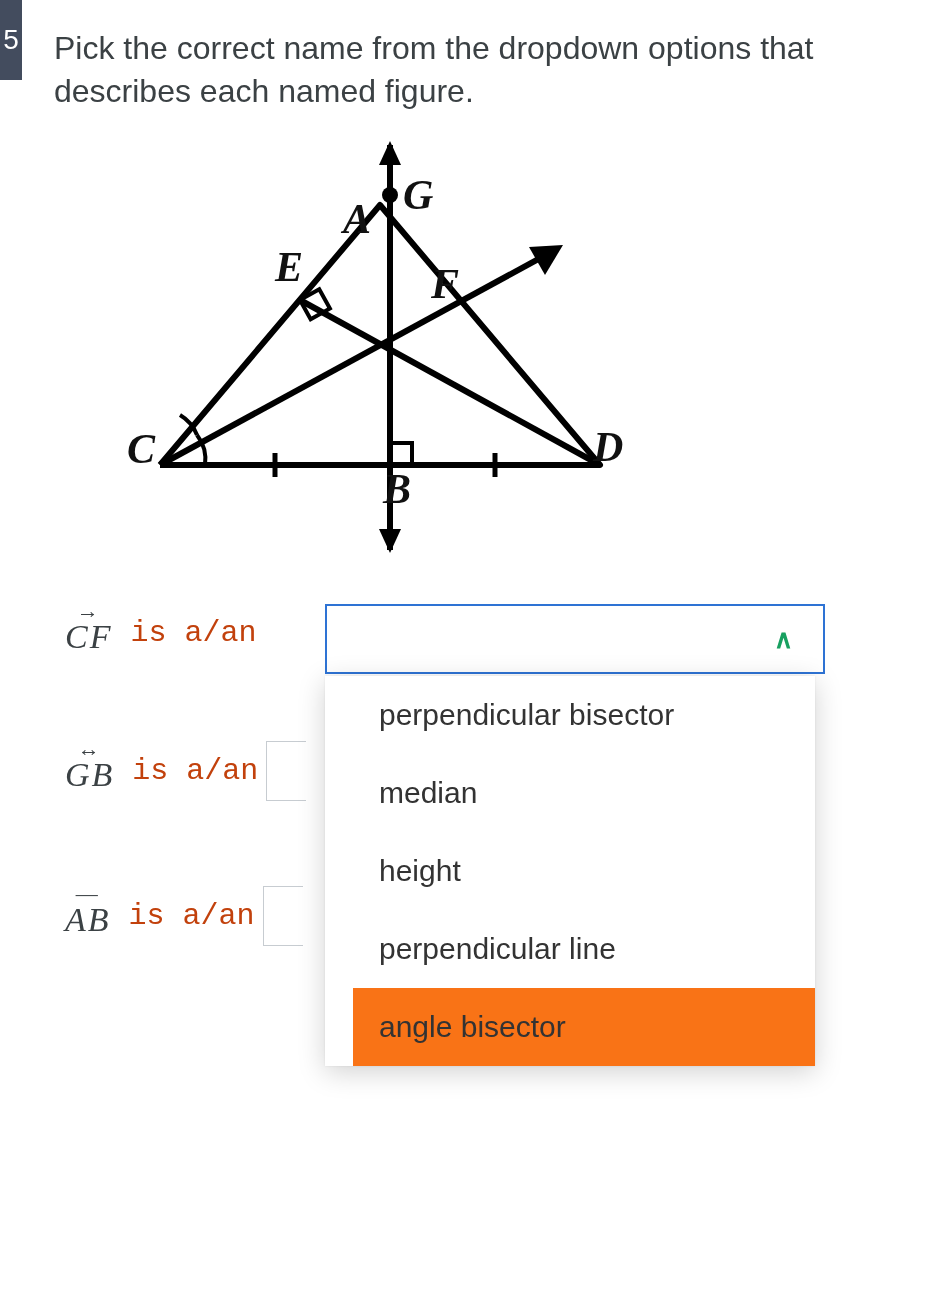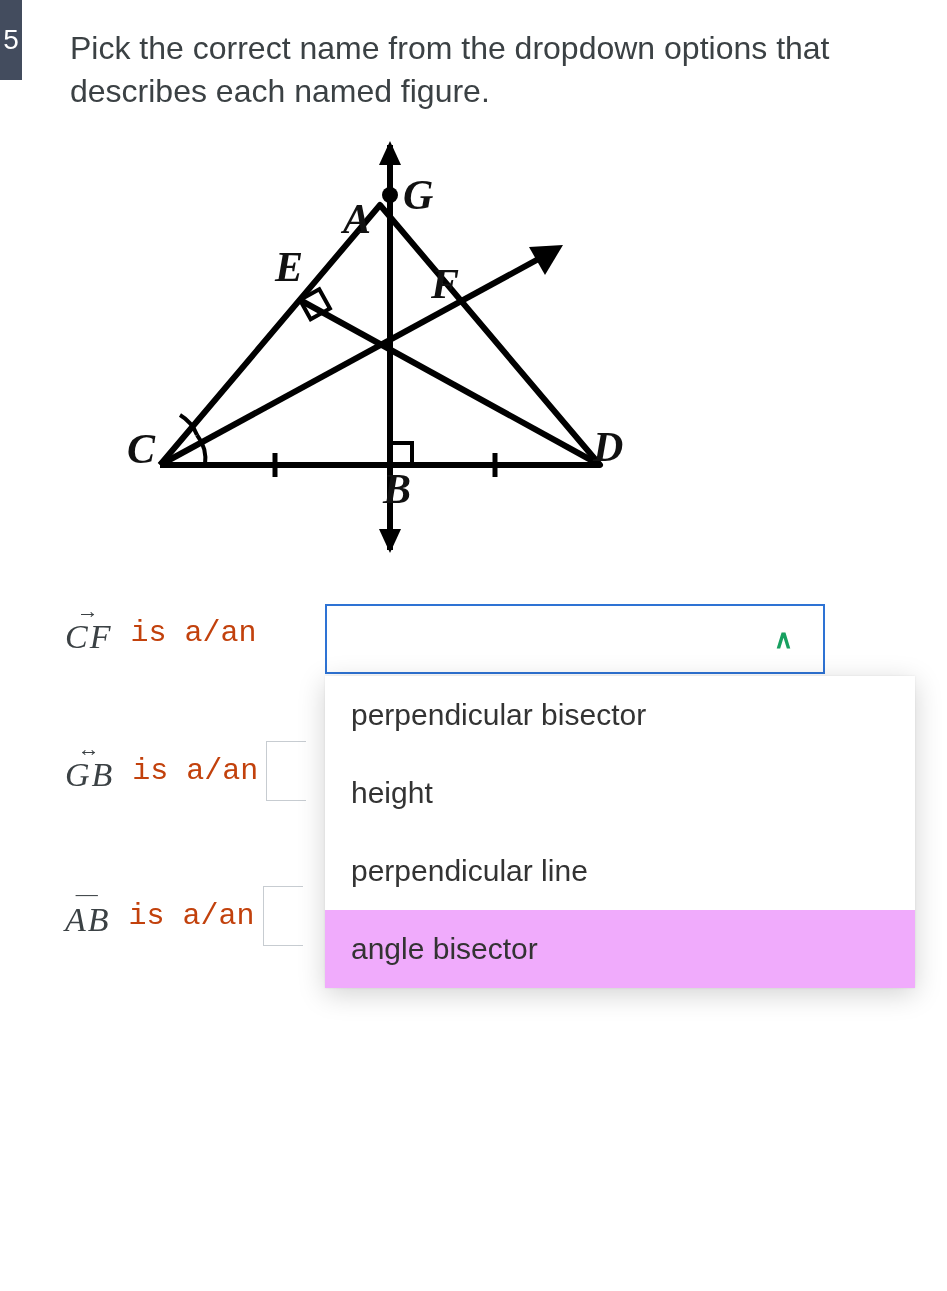--- a/index.html
+++ b/index.html
@@ -15,21 +15,21 @@
     .leftbar {
       position:absolute; left:0; top:0;
       width:22px; height:80px;
       background:#434c5e;
       color:#fff;
       display:flex; align-items:center; justify-content:center;
       font-size:28px; font-weight:500;
     }
     .question-text {
       position:absolute;
-      left:70px; top:27px;
+      left:54px; top:27px;
       width:840px;
       font-size:32px;
       line-height:1.35;
       color:#3b4144;
     }
     .figure {
       position:absolute;
       left:125px; top:135px;
       width:500px; height:440px;
     }
@@ -78,29 +78,30 @@
       background:#fff;
       display:flex; align-items:center; justify-content:flex-end;
       padding:0 30px;
       cursor:pointer;
     }
     .caret { color:#18a060; font-size:26px; font-weight:bold; }
     .dropdown-list {
       background:#fff;
       box-shadow: 0 6px 26px rgba(0,0,0,.18), 0 0 2px rgba(0,0,0,.08);
       margin-top:2px;
-      width:590px;
+      width:490px;
+      padding-left:28px;
     }
     .dropdown-item {
       padding: 22px 26px;
       font-size:30px;
       color:#333;
       cursor:pointer;
     }
-    .dropdown-item[data-hover="true"] { background:#f0abfc; }
+    .dropdown-item[data-hover="true"] { background:#f97316; }
   </style>
 </head>
 <body>
 
 <div class="leftbar">
   <span>5</span>
 </div>
 
 <div class="question-text">Pick the correct name from the dropdown options that describes each named figure.</div>
 
@@ -151,20 +152,21 @@
       </span>
     </span>
     <span class="is-aan">is a/an</span>
 
     <div class="dropdown">
       <div class="dropdown-head">
         <span class="caret">∧</span>
       </div>
       <div class="dropdown-list">
         <div class="dropdown-item" data-hover="false">perpendicular bisector</div>
+        <div class="dropdown-item" data-hover="false">median</div>
         <div class="dropdown-item" data-hover="false">height</div>
         <div class="dropdown-item" data-hover="false">perpendicular line</div>
         <div class="dropdown-item" data-hover="true">angle bisector</div>
       </div>
     </div>
   </div>
 
   <div class="row">
     <span class="math-label">
       <span class="math-sym">

